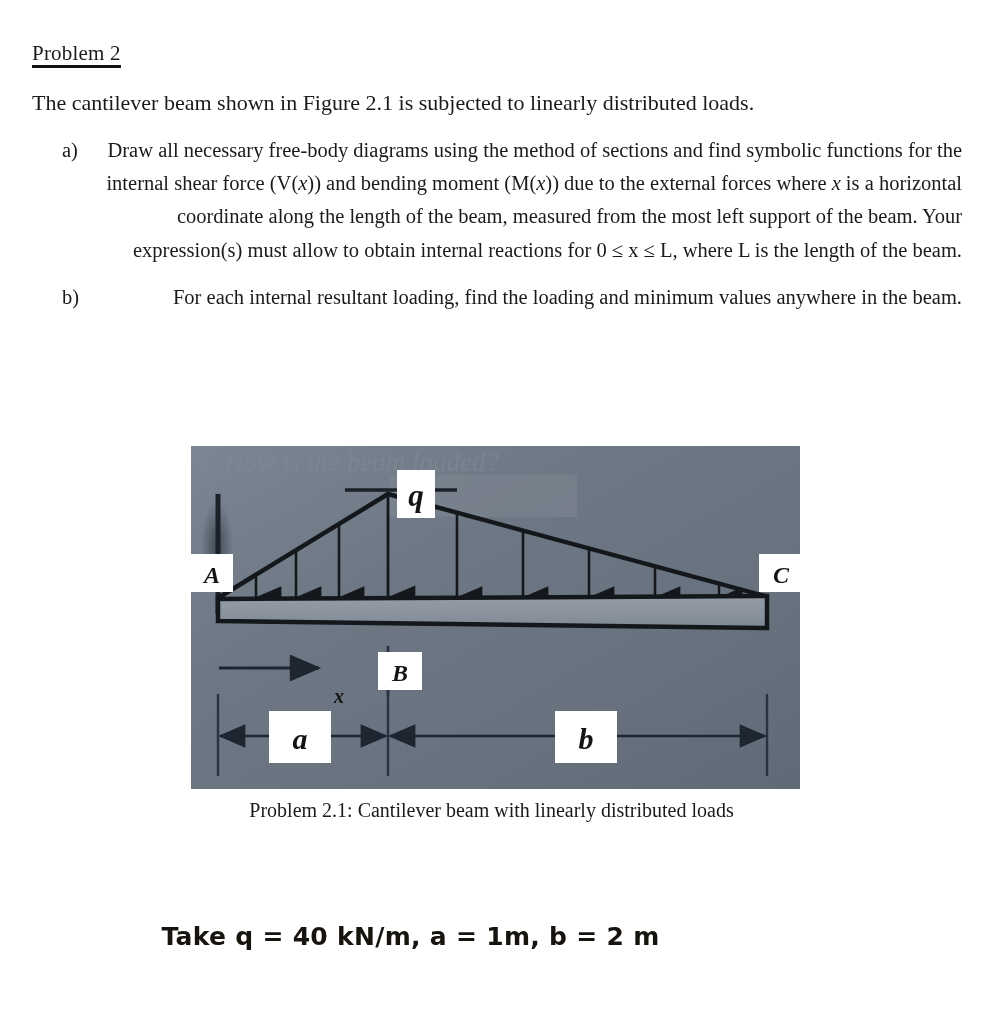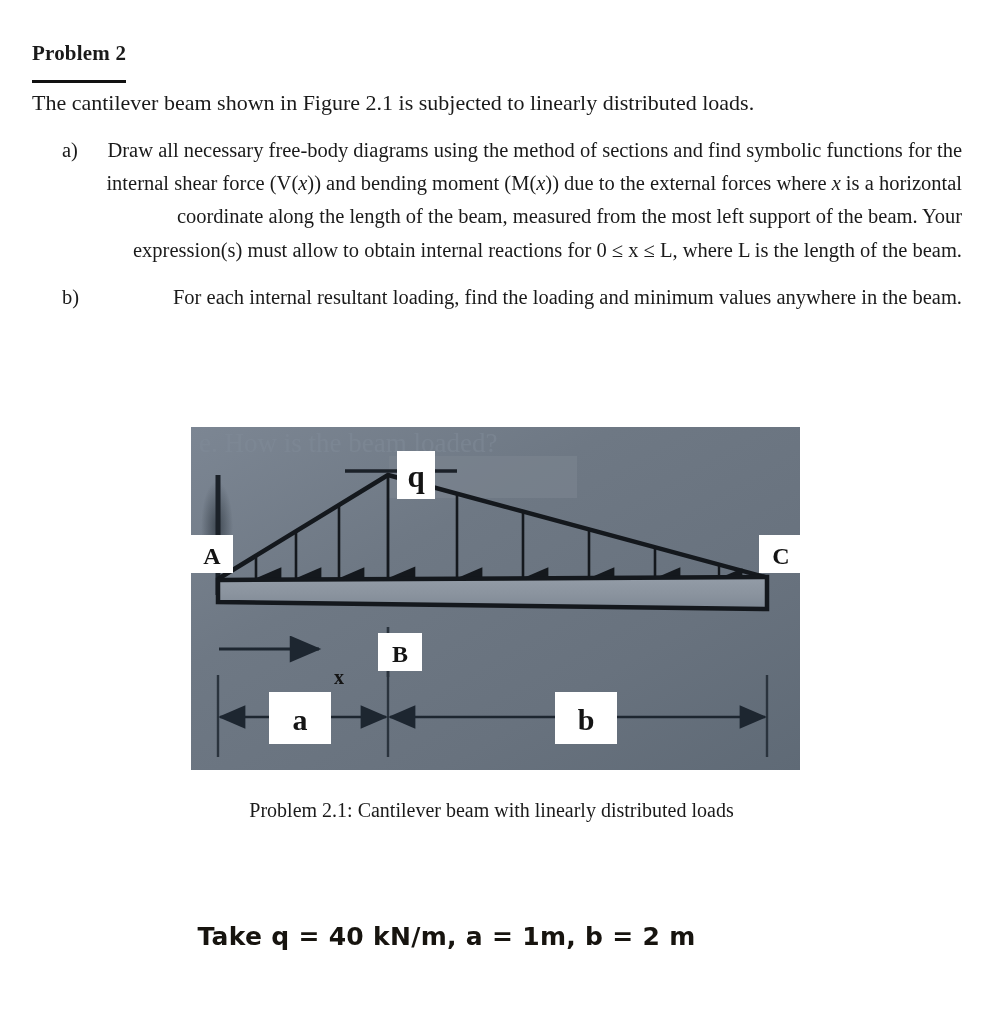--- a/index.html
+++ b/index.html
@@ -15,24 +15,24 @@
     color: #1a1a1a;
     overflow: hidden;
   }
 
   
   #problem-title {
     position: absolute;
     left: 32px;
     top: 42px;
     font-size: 21px;
-    font-weight: bold;
+    font-weight: normal;
     letter-spacing: .2px;
     border-bottom: 3px solid #111;
-    padding-bottom: 16px;
+    padding-bottom: 1px;
     line-height: 1.05;
   }
 
   
   #intro {
     position: absolute;
     left: 32px;
     top: 88px;
     width: 920px;
     font-size: 22px;
@@ -62,25 +62,26 @@
     font-size: 20.5px;
     line-height: 1.62;
     text-align: right;
   }
   .task-text i { font-style: italic; }
 
   
   #figure-photo {
     position: absolute;
     left: 191px;
-    top: 427px;
+    top: 446px;
     width: 609px;
     height: 343px;
     overflow: hidden;
     background: #86efac;
+    font-style: italic;
   }
   #figure-photo svg { display: block; }
 
   #figure-caption {
     position: absolute;
     left: 0;
     top: 798px;
     width: 983px;
     text-align: center;
     font-size: 20px;
@@ -92,21 +93,20 @@
     position: absolute;
     left: 0;
     top: 922px;
     width: 821px;
     text-align: center;
     font-family: "DejaVu Sans", "Liberation Sans", sans-serif;
     font-weight: bold;
     font-size: 25px;
     color: #17140f;
     letter-spacing: .3px;
-    padding-left: 36px;
   }
 
   
   .chip-box { fill: #ffffff; }
   .chip-text {
     font-family: "Liberation Serif", "DejaVu Serif", serif;
     font-weight: bold;
     fill: #141414;
   }
 </style>

